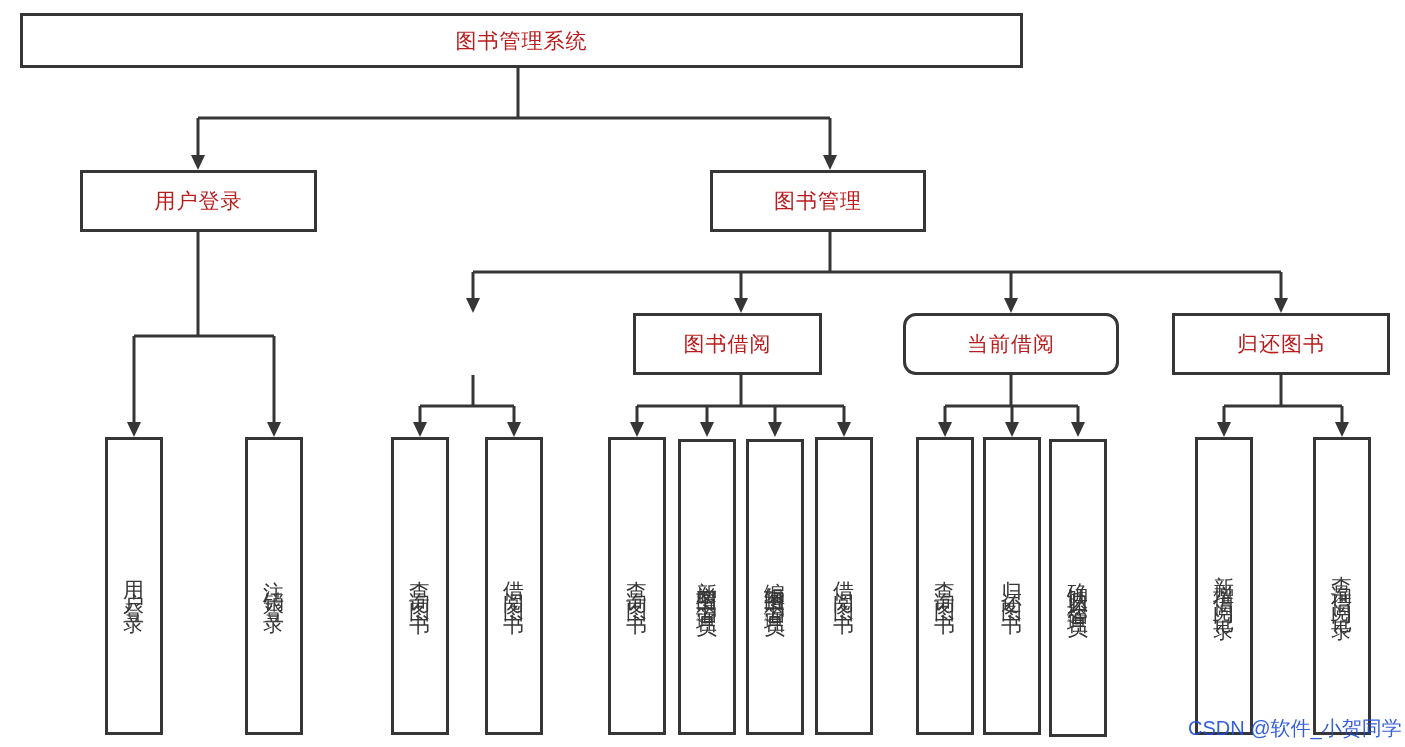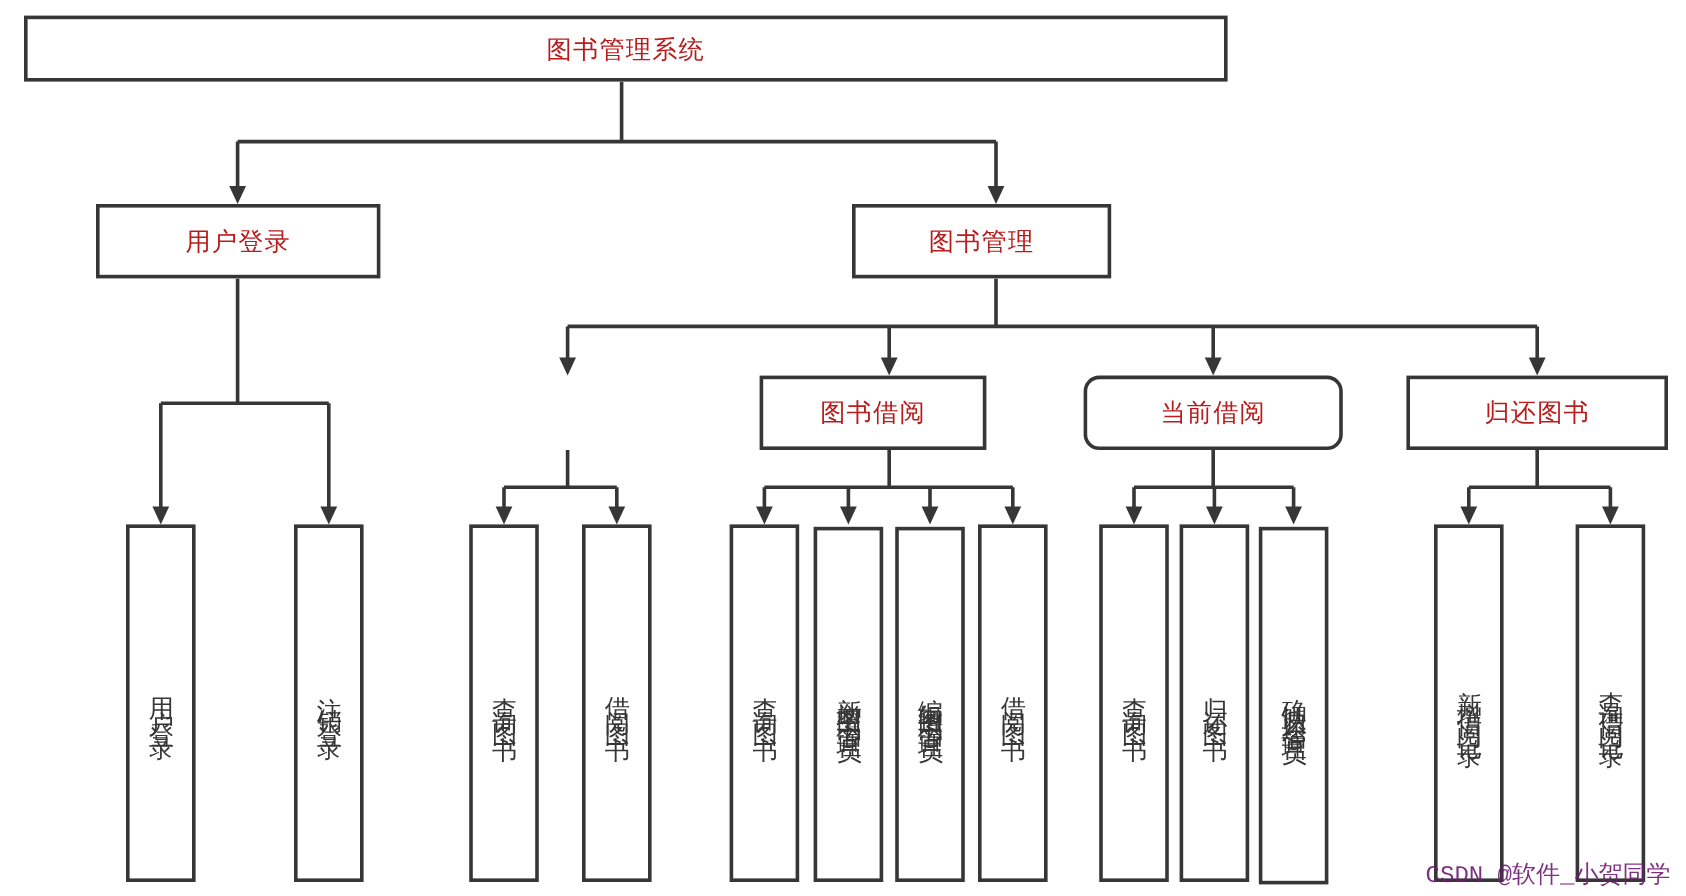--- a/index.html
+++ b/index.html
@@ -45,25 +45,24 @@
   }
   .ls-4 { letter-spacing: 11px; }
   .ls-6 { letter-spacing: 9px; }
   .ls-9 { letter-spacing: 5px; }
   #watermark {
     position: absolute;
     left: 1188px;
     top: 715px;
     width: 215px;
     font-size: 20px;
-    color: #701a75;
+    color: #1d4ed8;
     opacity: 0.9;
     white-space: nowrap;
     z-index: 3;
-    font-family: Liberation Mono, monospace;
   }
   svg path { stroke: #363636; stroke-width: 3; fill: none; }
   svg polygon { fill: #363636; stroke: none; }
 </style>
 </head>
 <body>
 
 <div id="stage">
 
   <svg id="wires" viewBox="0 0 1405 747" xmlns="http://www.w3.org/2000/svg">

